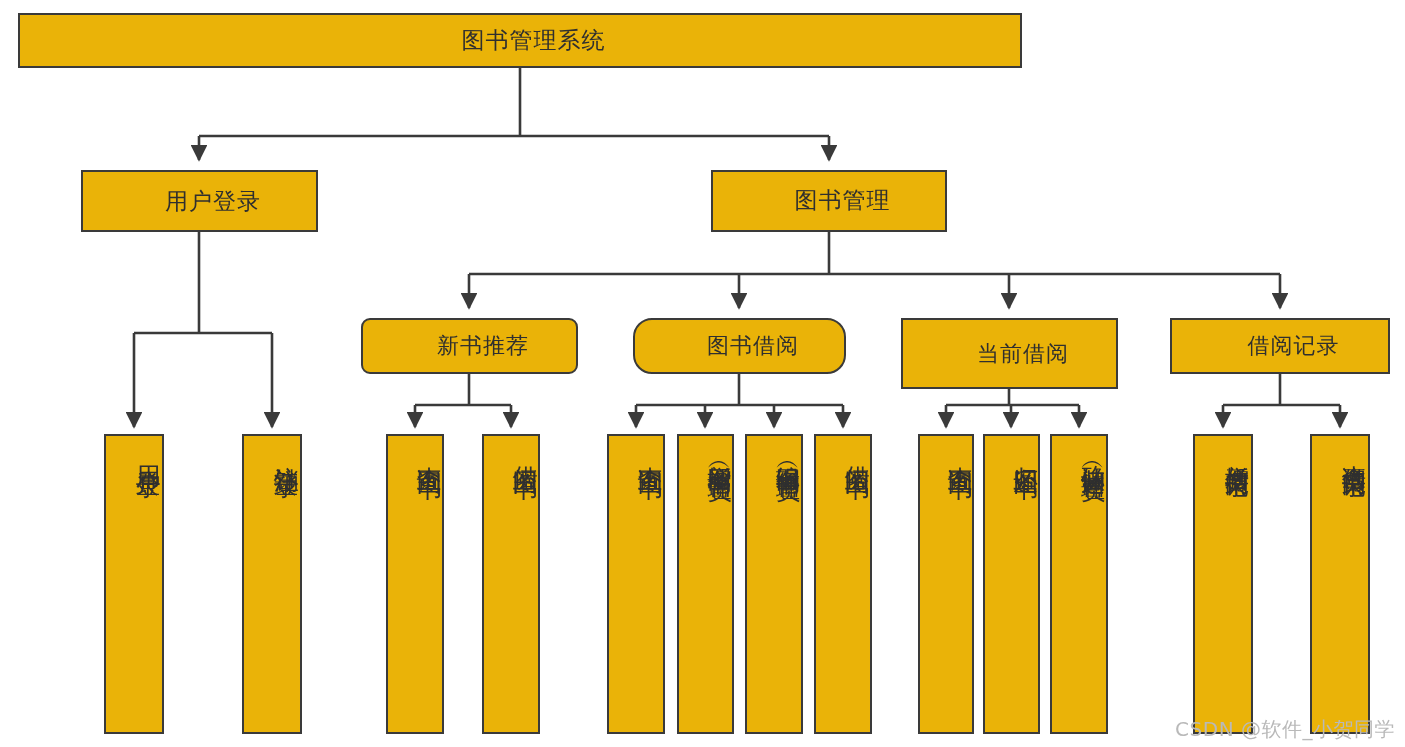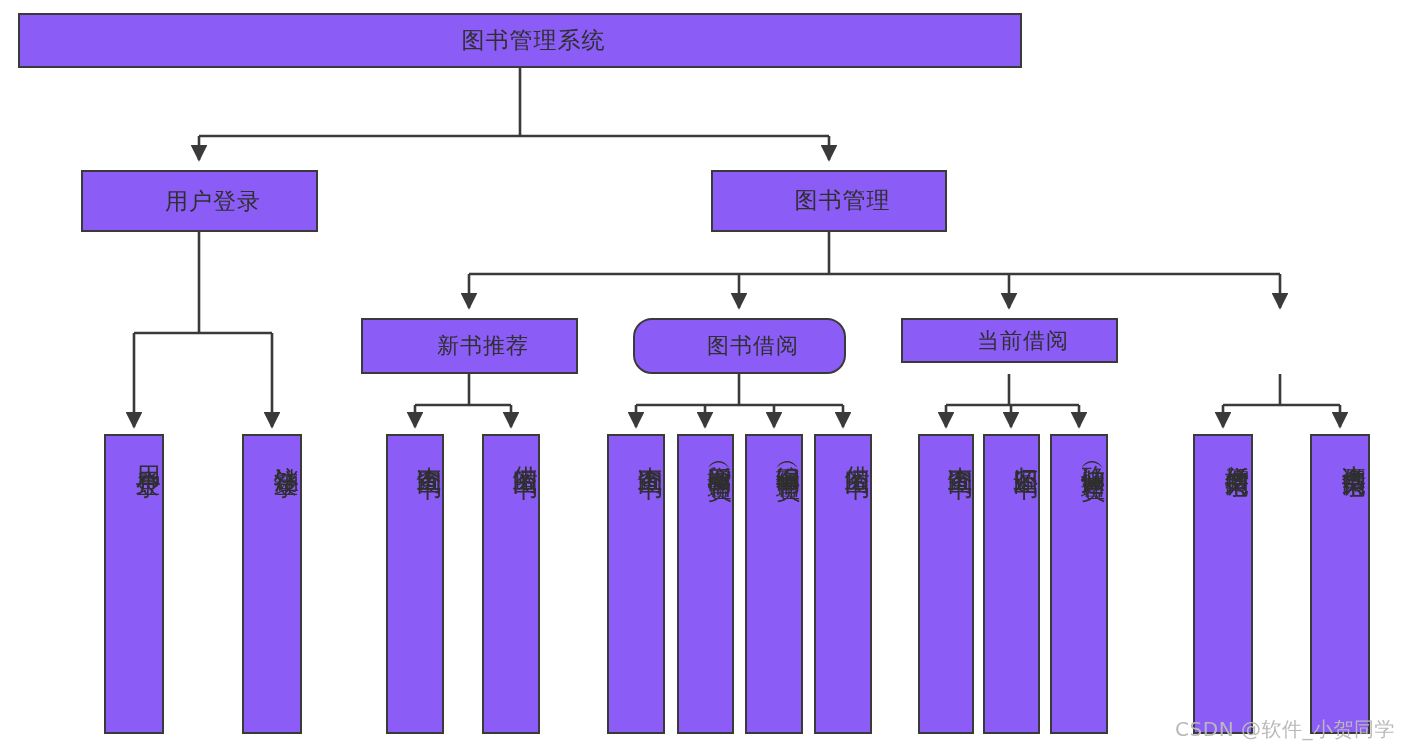--- a/index.html
+++ b/index.html
@@ -18,21 +18,21 @@
   svg#wires{
     position:absolute;
     left:0; top:0;
     width:1405px; height:747px;
     pointer-events:none;
   }
   .node{
     position:absolute;
     box-sizing:border-box;
     border:2.5px solid #3a3a3a;
-    background:#8b5cf6;
+    background:#eab308;
     display:flex;
     align-items:center;
     justify-content:center;
     text-align:right;
     padding-left:27px;
   }
   .node .cap{
     font-size:23px;
     line-height:1.15;
     letter-spacing:1px;
@@ -129,32 +129,35 @@
   </div>
 
   <div class="node lvl2" style="left:81px;top:170px;width:237px;height:62px;">
     <span class="cap">用户登录</span>
   </div>
 
   <div class="node lvl2" style="left:711px;top:170px;width:236px;height:62px;font-family:Liberation Serif, serif;">
     <span class="cap">图书管理</span>
   </div>
 
-  <div class="node lvl3" style="left:361px;top:318px;width:217px;height:56px;">
+  <div class="node lvl3" style="left:361px;top:318px;width:217px;height:56px;border-radius:9px;">
     <span class="cap">新书推荐</span>
   </div>
 
   <div class="node lvl3" style="left:633px;top:318px;width:213px;height:56px;border-radius:19px;">
     <span class="cap">图书借阅</span>
   </div>
 
-  <div class="node lvl3" style="left:901px;top:318px;width:217px;height:45px;">
+  <div class="node lvl3" style="left:901px;top:318px;width:217px;height:71px;">
     <span class="cap">当前借阅</span>
   </div>
 
+  <div class="node lvl3" style="left:1170px;top:318px;width:220px;height:56px;">
+    <span class="cap">借阅记录</span>
+  </div>
 
   <div class="node leaf" style="left:104px;top:434px;width:60px;height:300px;">
     <span class="cap">用户登录</span>
   </div>
 
   <div class="node leaf" style="left:242px;top:434px;width:60px;height:300px;">
     <span class="cap">注销登录</span>
   </div>
 
   <div class="node leaf" style="left:386px;top:434px;width:58px;height:300px;">

